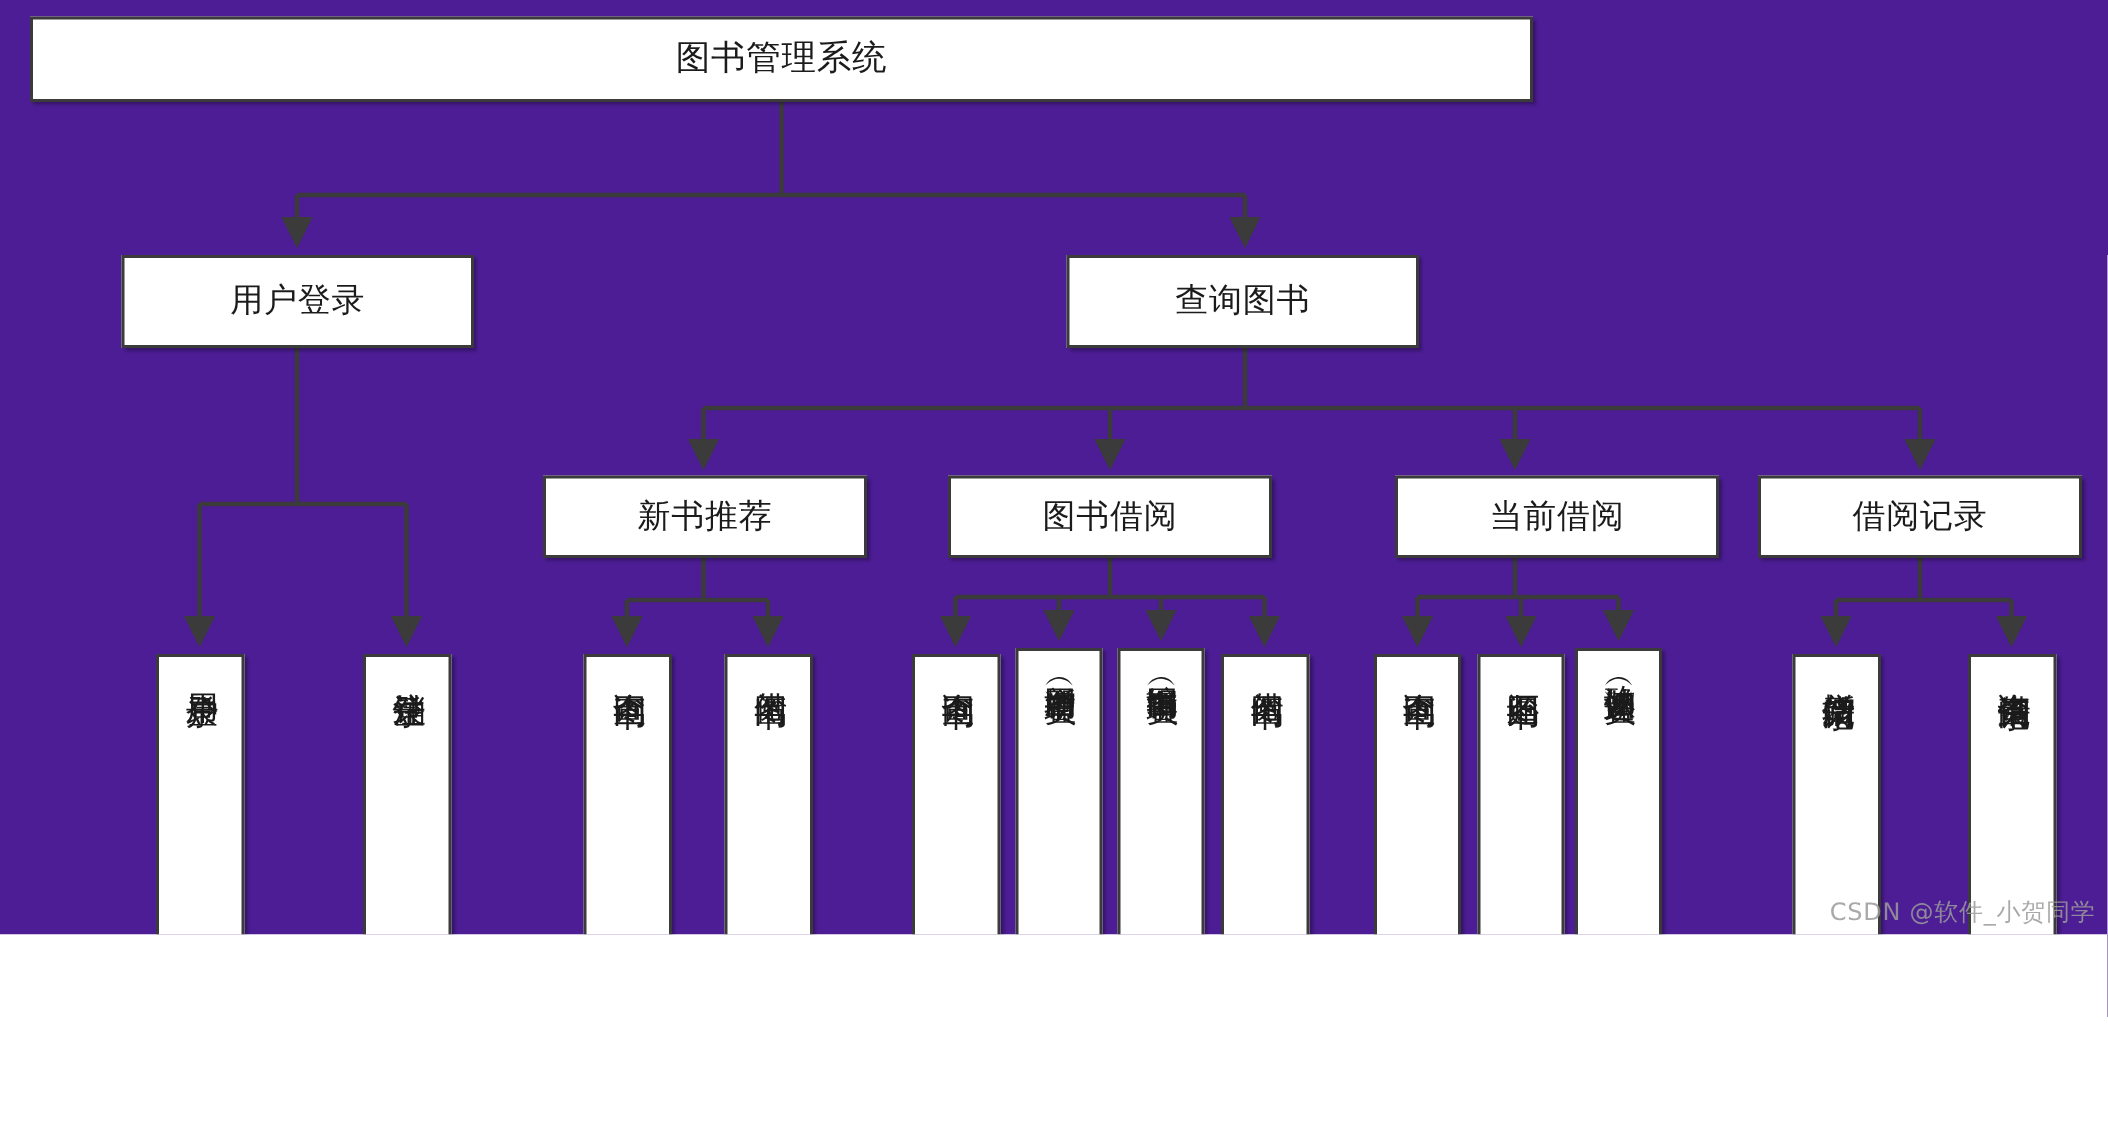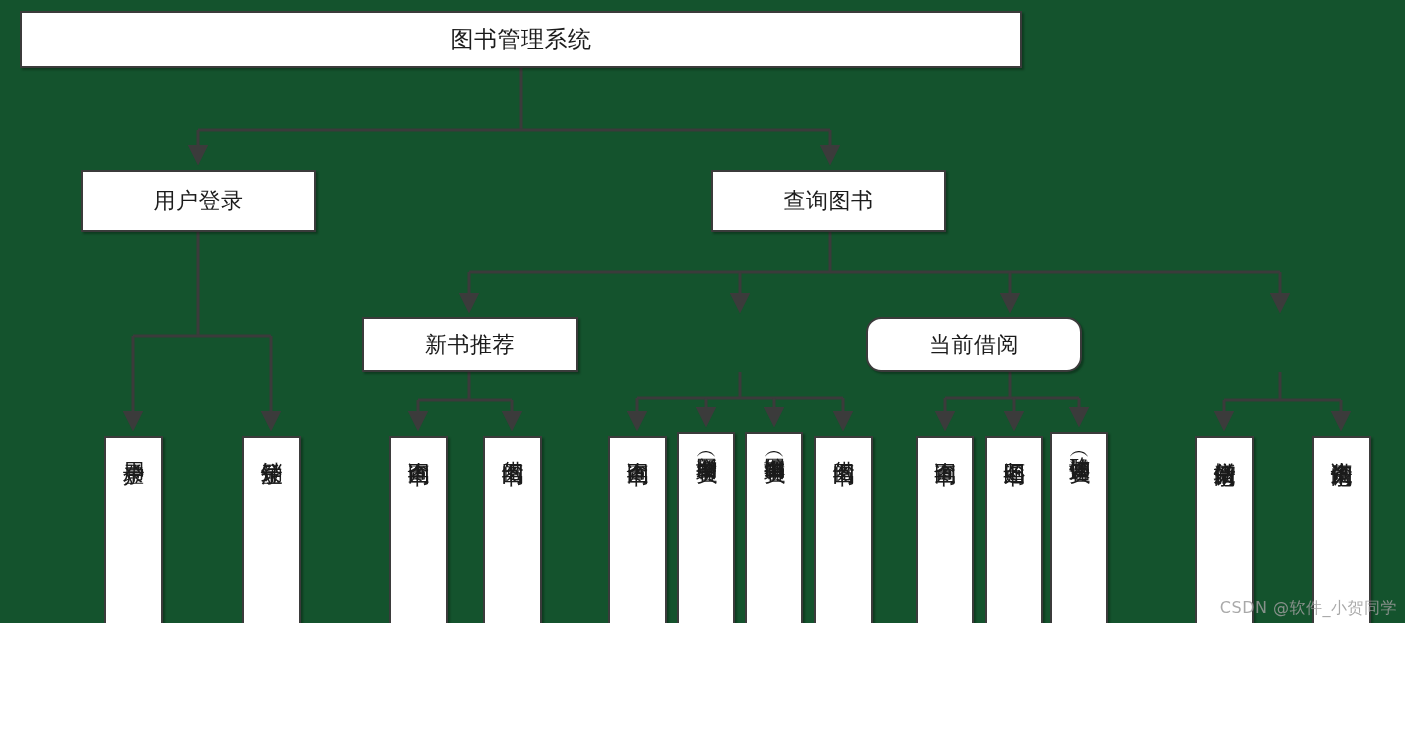--- a/index.html
+++ b/index.html
@@ -8,21 +8,21 @@
     padding: 0;
     background: #ffffff;
   }
   body {
     font-family: "DejaVu Sans", "Liberation Sans", sans-serif;
   }
   #diagram-root {
     position: relative;
     width: 1405px;
     height: 623px;
-    background: #14532d;
+    background: #4c1d95;
     overflow: hidden;
   }
   #edge-layer {
     position: absolute;
     left: 0;
     top: 0;
     width: 1405px;
     height: 747px;
     pointer-events: none;
   }
@@ -142,22 +142,28 @@
   <div class="node horiz" style="left:81px; top:170px; width:235px; height:62px;">
     <span class="node-label">用户登录</span>
   </div>
   <div class="node horiz" style="left:711px; top:170px; width:235px; height:62px;">
     <span class="node-label">查询图书</span>
   </div>
 
   <div class="node horiz" style="left:362px; top:317px; width:216px; height:55px;">
     <span class="node-label">新书推荐</span>
   </div>
-  <div class="node horiz" style="left:866px; top:317px; width:216px; height:55px;border-radius:15px;">
+  <div class="node horiz" style="left:632px; top:317px; width:216px; height:55px;">
+    <span class="node-label">图书借阅</span>
+  </div>
+  <div class="node horiz" style="left:930px; top:317px; width:216px; height:55px;">
     <span class="node-label">当前借阅</span>
+  </div>
+  <div class="node horiz" style="left:1172px; top:317px; width:216px; height:55px;">
+    <span class="node-label">借阅记录</span>
   </div>
 
   <div class="node vert" style="left:104px; top:436px; width:59px; height:300px;">
     <span class="node-label">用户登录</span>
   </div>
   <div class="node vert" style="left:242px; top:436px; width:59px; height:300px;">
     <span class="node-label">注销登录</span>
   </div>
 
   <div class="node vert" style="left:389px; top:436px; width:59px; height:300px;">

